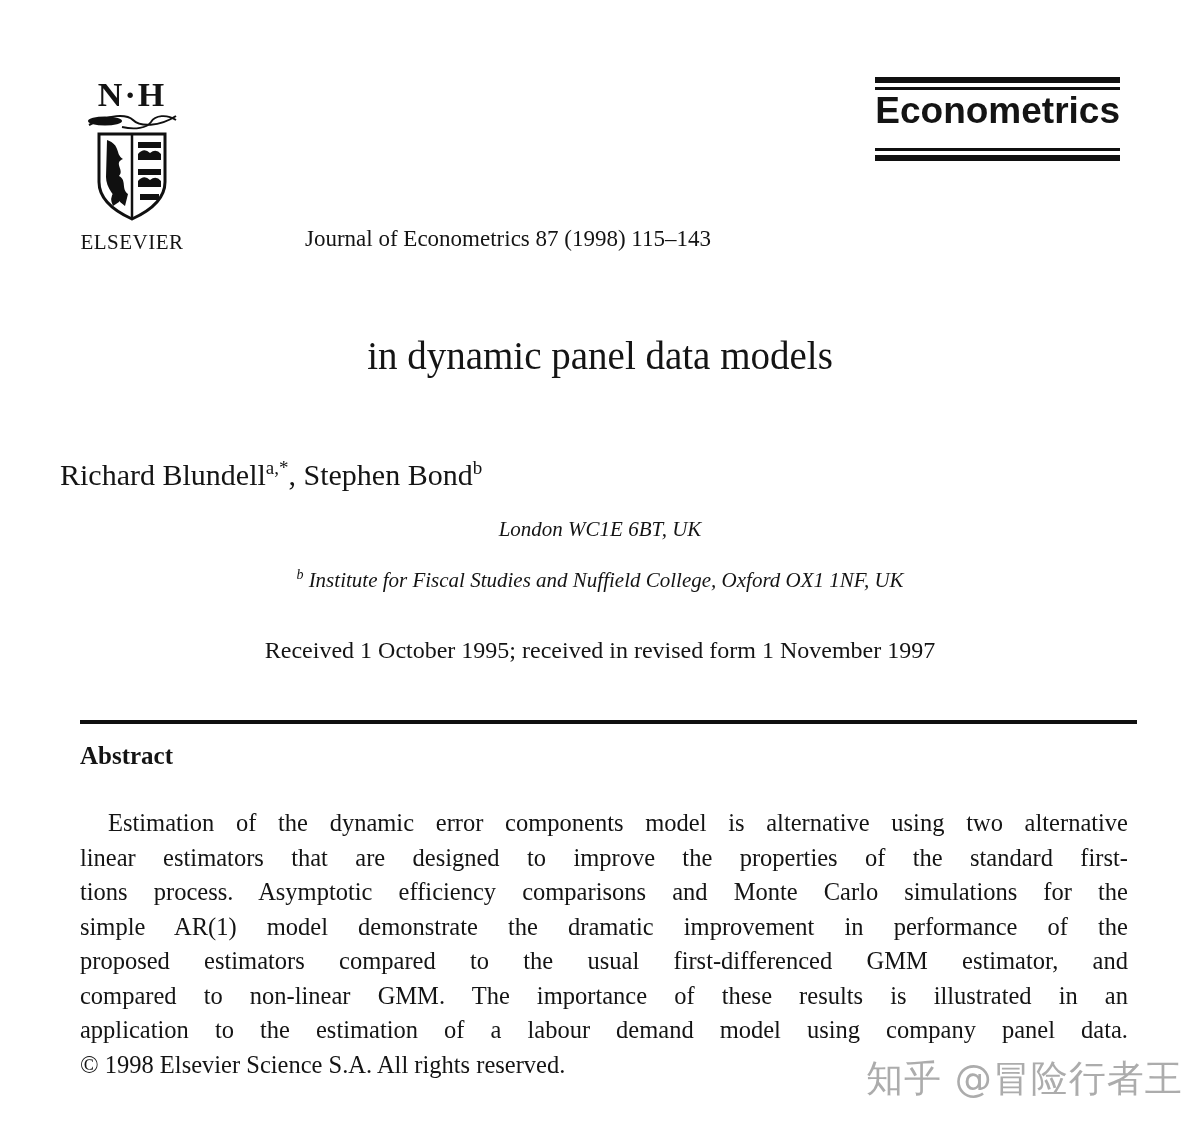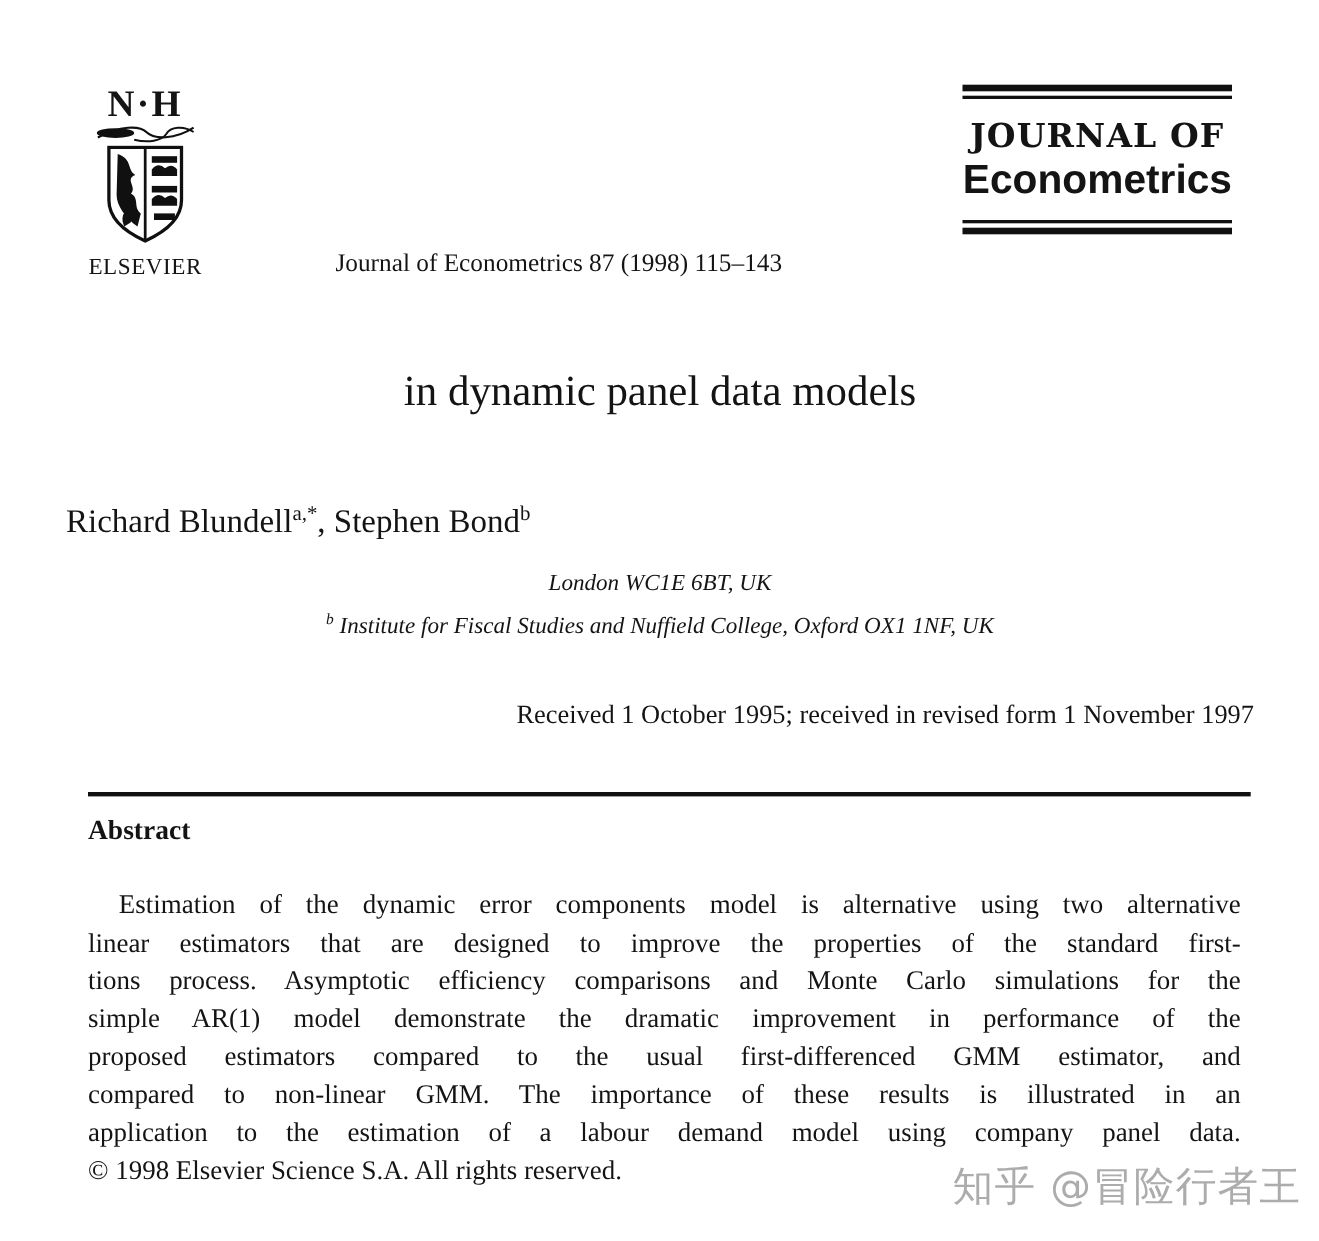--- a/index.html
+++ b/index.html
@@ -27,22 +27,22 @@
   .mast-line2{text-align:right;font-family:Liberation Sans, sans-serif;font-weight:bold;font-size:37px;line-height:42px;}
   .mast-bottom{margin-top:16px;}
   .mast-bottom .rule-thin{margin-top:0;}
   .mast-bottom .rule-thick{margin-top:4px;}
   
   .title{position:absolute;left:60px;top:330px;width:1080px;text-align:center;font-size:39px;line-height:52px;}
   .authors{position:absolute;left:60px;top:457px;width:1080px;text-align:left;font-size:30px;}
   .authors sup{font-size:19px;}
   .affiliations{position:absolute;left:60px;top:514px;width:1080px;text-align:center;font-style:italic;font-size:21px;line-height:31px;}
   .affiliations sup{font-size:14px;font-style:italic;}
-  .affil-b{margin-top:3px;}
-  .received{position:absolute;left:60px;top:637px;width:1080px;text-align:right;font-size:24px;}
+  .affil-b{margin-top:14px;}
+  .received{position:absolute;left:60px;top:637px;width:1080px;text-align:center;font-size:24px;}
   
   .abstract-rule{position:absolute;left:80px;top:720px;width:1057px;height:4px;background:#101010;}
   .abstract-heading{position:absolute;left:80px;top:742px;font-size:25px;font-weight:bold;}
   .abstract-body{position:absolute;left:80px;top:806px;width:1048px;font-size:24.5px;line-height:34.5px;}
   .abs-line{text-align:justify;text-align-last:justify;white-space:normal;}
   .abs-line.first{text-indent:28px;}
   .abs-copyright{text-align:left;}
   
   .watermark{
     position:absolute;left:866px;top:1058px;
@@ -76,21 +76,20 @@
       <rect x="46" y="62" width="19" height="6" fill="#101010"></rect>
     </svg>
     <div class="elsevier">ELSEVIER</div>
   </div>
 
   <div class="citation">Journal of Econometrics 87 (1998) 115–143</div>
 
   <div class="masthead">
     <div class="rule-thick"></div>
     <div class="rule-thin"></div>
-    <div class="mast-line1">JOURNAL OF</div>
     <div class="mast-line2">Econometrics</div>
     <div class="mast-bottom">
       <div class="rule-thin"></div>
       <div class="rule-thick"></div>
     </div>
   </div>
 
   <div class="title">
     <div>in dynamic panel data models</div>
   </div>

